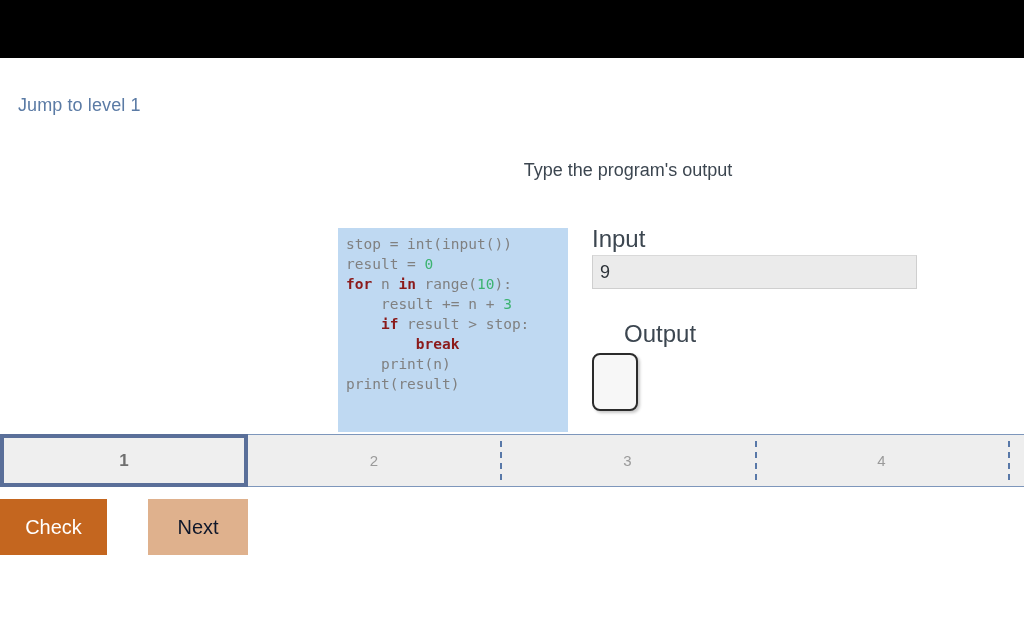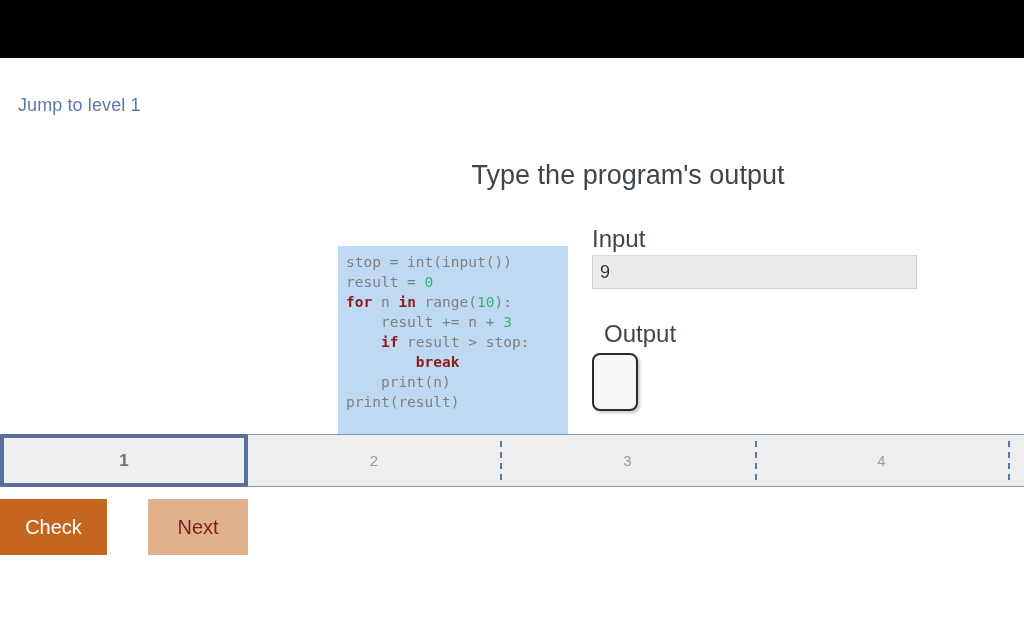--- a/index.html
+++ b/index.html
@@ -37,33 +37,33 @@
     white-space: nowrap;
   }
 
   
   .page-title {
     position: absolute;
     left: 0;
     top: 160px;
     width: 1024px;
     text-align: center;
-    font-size: 27px;
+    font-size: 18px;
     color: #3c4650;
     font-weight: 400;
     padding-left: 232px;
     box-sizing: border-box;
     white-space: nowrap;
   }
 
   
   .code-block {
     position: absolute;
     left: 338px;
-    top: 246px;
+    top: 228px;
     width: 230px;
     height: 204px;
     background: #bfd9f2;
     box-sizing: border-box;
     padding: 6px 0 16px 8px;
     font-family: "DejaVu Sans Mono", "Liberation Mono", monospace;
     font-size: 14.5px;
     line-height: 20px;
     color: #808080;
     white-space: pre;
@@ -78,21 +78,21 @@
   }
 
   
   .io-label {
     position: absolute;
     font-size: 24px;
     color: #3c4650;
     font-weight: 400;
   }
   .input-label { left: 592px; top: 225px; }
-  .output-label { left: 604px; top: 320px; }
+  .output-label { left: 624px; top: 320px; }
 
   .input-field {
     position: absolute;
     left: 592px;
     top: 255px;
     width: 325px;
     height: 34px;
     background: #ebebeb;
     border: 1px solid #cfcfcf;
     border-top-color: #d9d9d9;
@@ -183,21 +183,21 @@
     width: 107px;
     height: 56px;
     background: #c4661f;
   }
   .btn-next {
     left: 148px;
     top: 499px;
     width: 100px;
     height: 56px;
     background: #dfb18d;
-    color: #7f1d1d;
+    color: #0f172a;
   }
 </style>
 </head>
 <body>
 
 <div class="topbar"></div>
 
 <a class="jump-link">Jump to level 1</a>
 
 <div class="page-title">Type the program's output</div>

